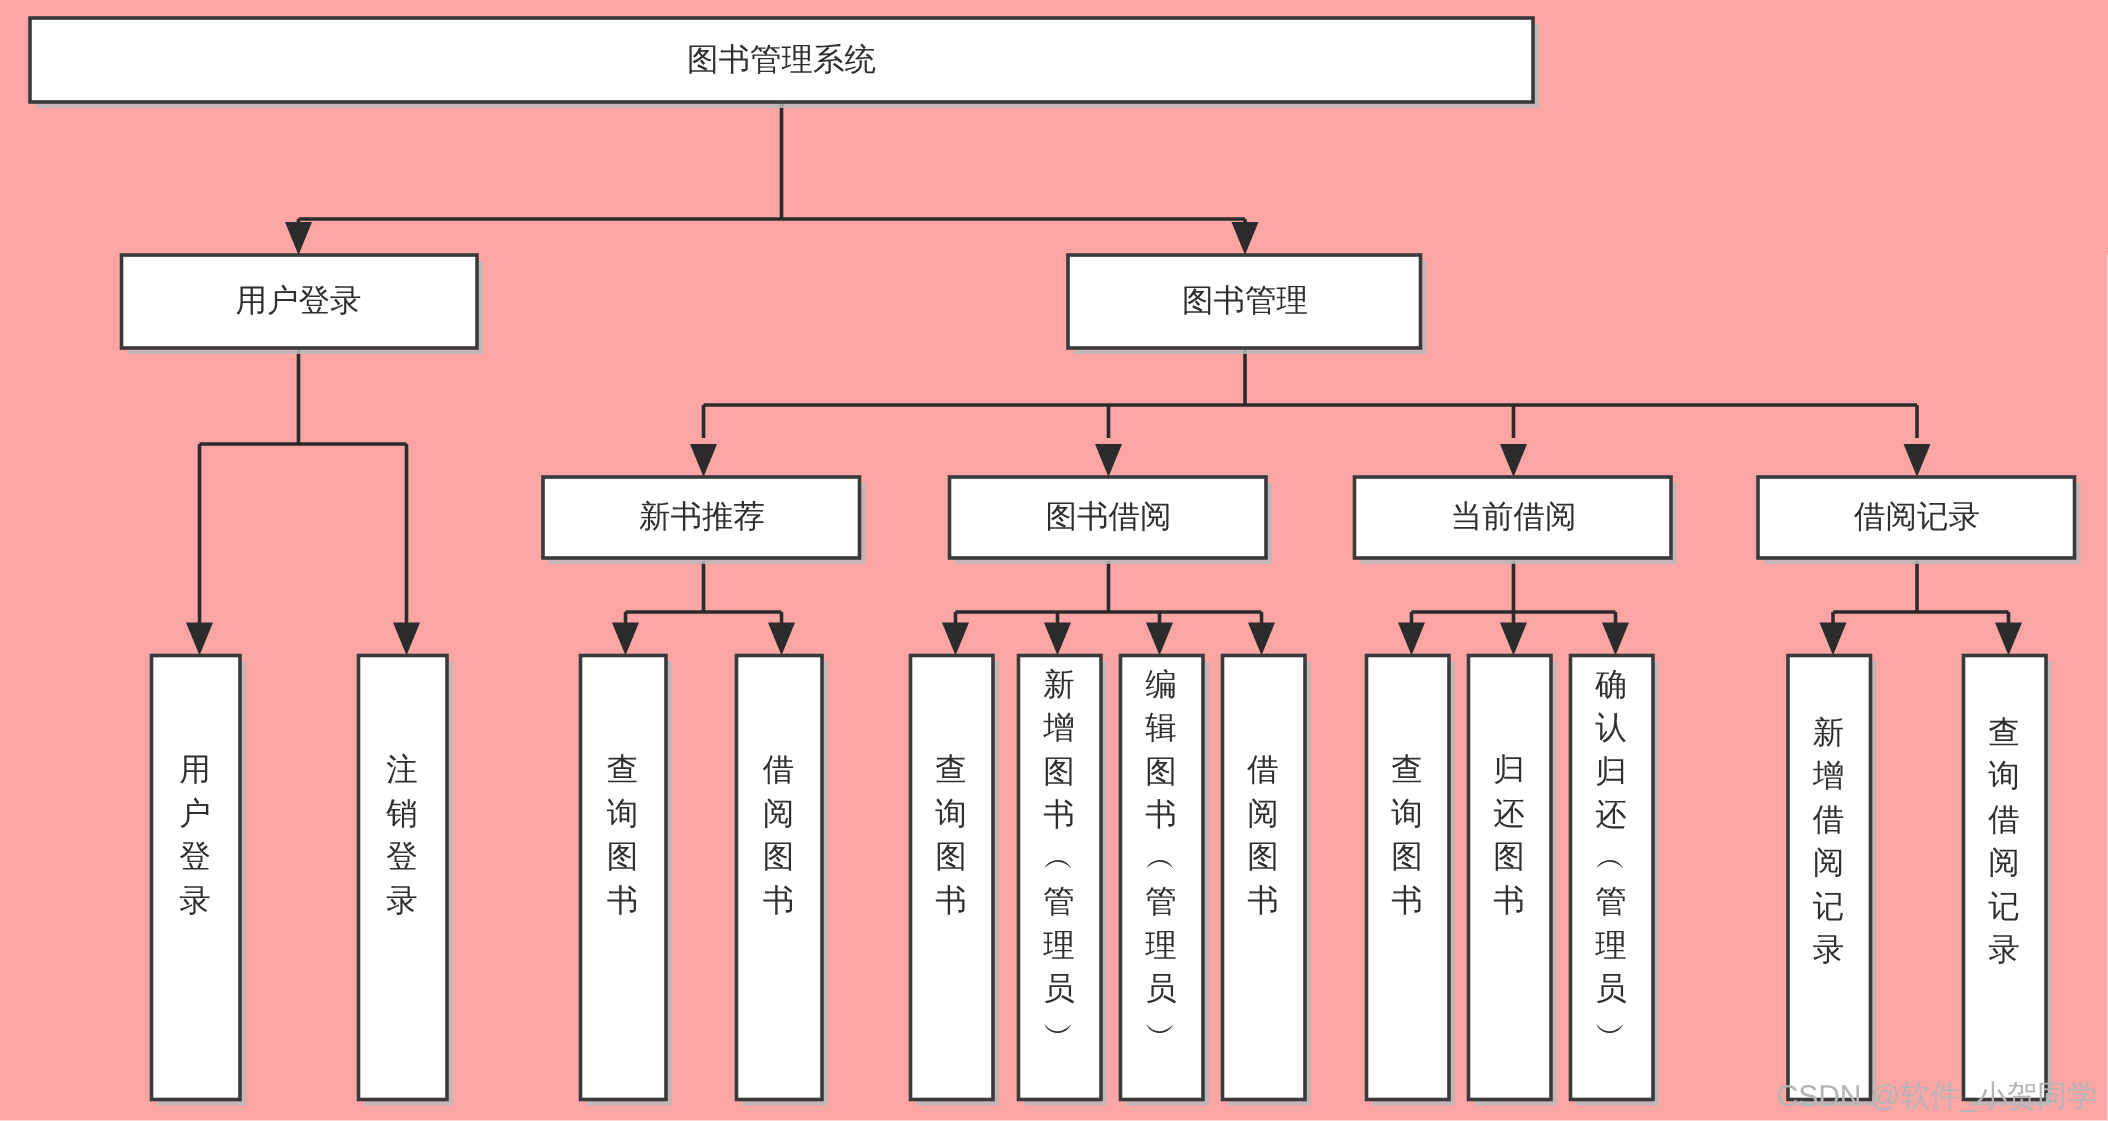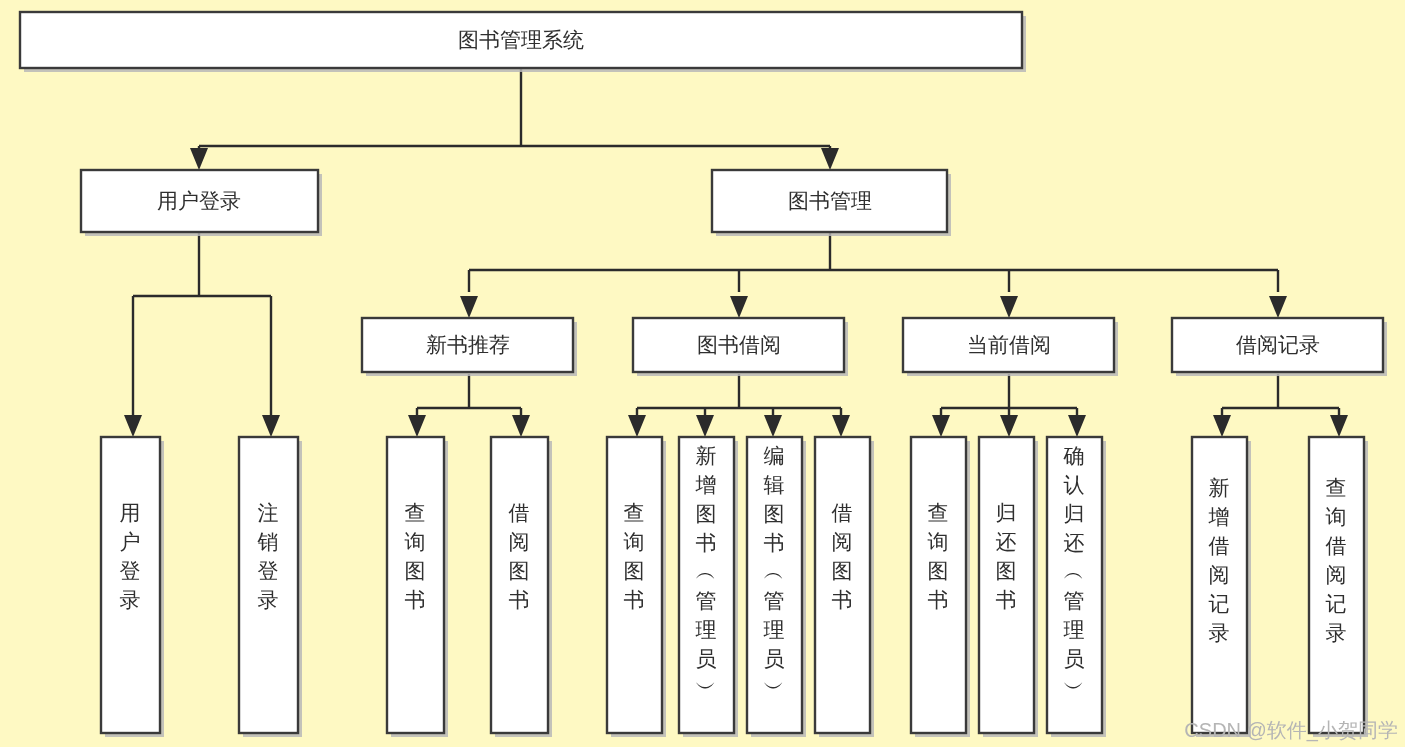--- a/index.html
+++ b/index.html
@@ -8,21 +8,21 @@
     padding: 0;
     background: #ffffff;
   }
   body {
     font-family: "Liberation Sans", "DejaVu Sans", sans-serif;
   }
   #diagram-root {
     position: relative;
     width: 1405px;
     height: 747px;
-    background: #fef9c3;
+    background: #fca5a5;
     overflow: hidden;
   }
   svg#flow-svg {
     position: absolute;
     left: 0;
     top: 0;
     width: 1405px;
     height: 747px;
     display: block;
   }

